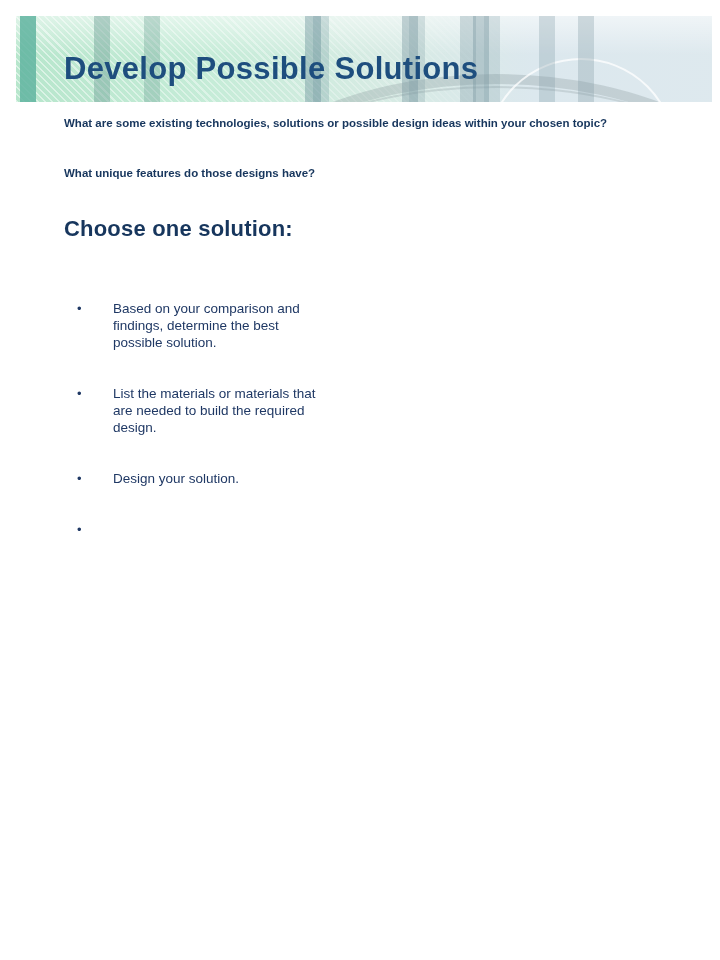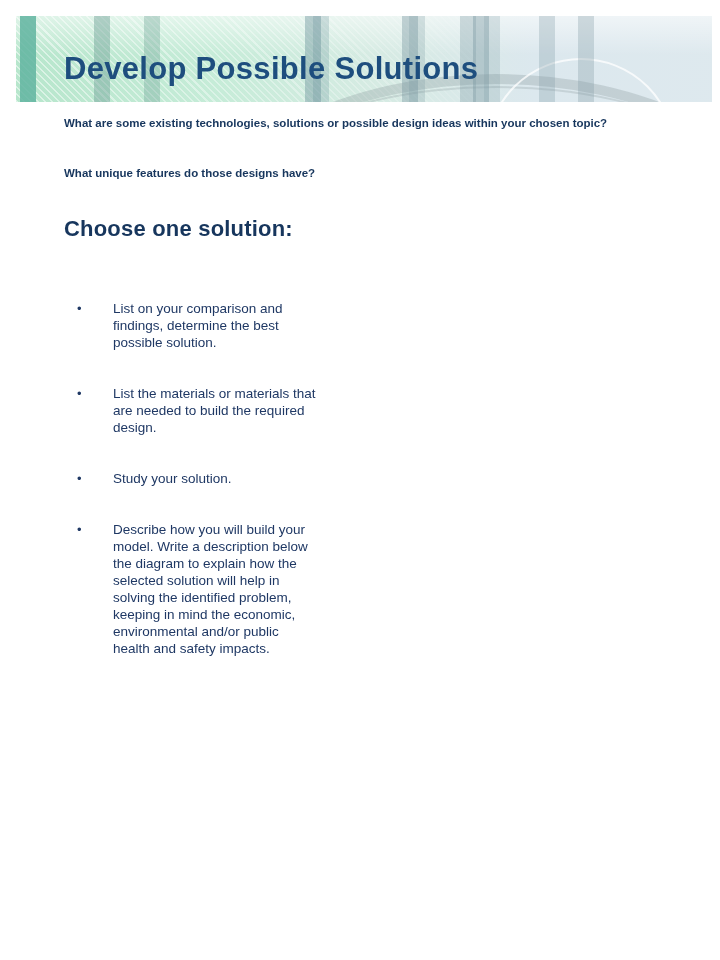--- a/index.html
+++ b/index.html
@@ -156,41 +156,33 @@
 
   <div class="body">
     <p class="para">What are some existing technologies, solutions or possible design ideas within your chosen topic?</p>
     <p class="para">What unique features do those designs have?</p>
 
     <h2 class="subheading">Choose one solution:</h2>
 
     <ul class="bullets">
       <li>
         <span class="marker">•</span>
-        <span class="btext">List on your comparison and
+        <span class="btext">Based on your comparison and
 findings, determine the best
 possible solution.</span>
       </li>
       <li>
         <span class="marker">•</span>
         <span class="btext">List the materials or materials that
 are needed to build the required
 design.</span>
       </li>
       <li>
         <span class="marker">•</span>
-        <span class="btext">Study your solution.</span>
+        <span class="btext">Design your solution.</span>
       </li>
       <li>
         <span class="marker">•</span>
-        <span class="btext">Describe how you will build your
-model. Write a description below
-the diagram to explain how the
-selected solution will help in
-solving the identified problem,
-keeping in mind the economic,
-environmental and/or public
-health and safety impacts.</span>
       </li>
     </ul>
   </div>
 
 </div>
 
 </body></html>

